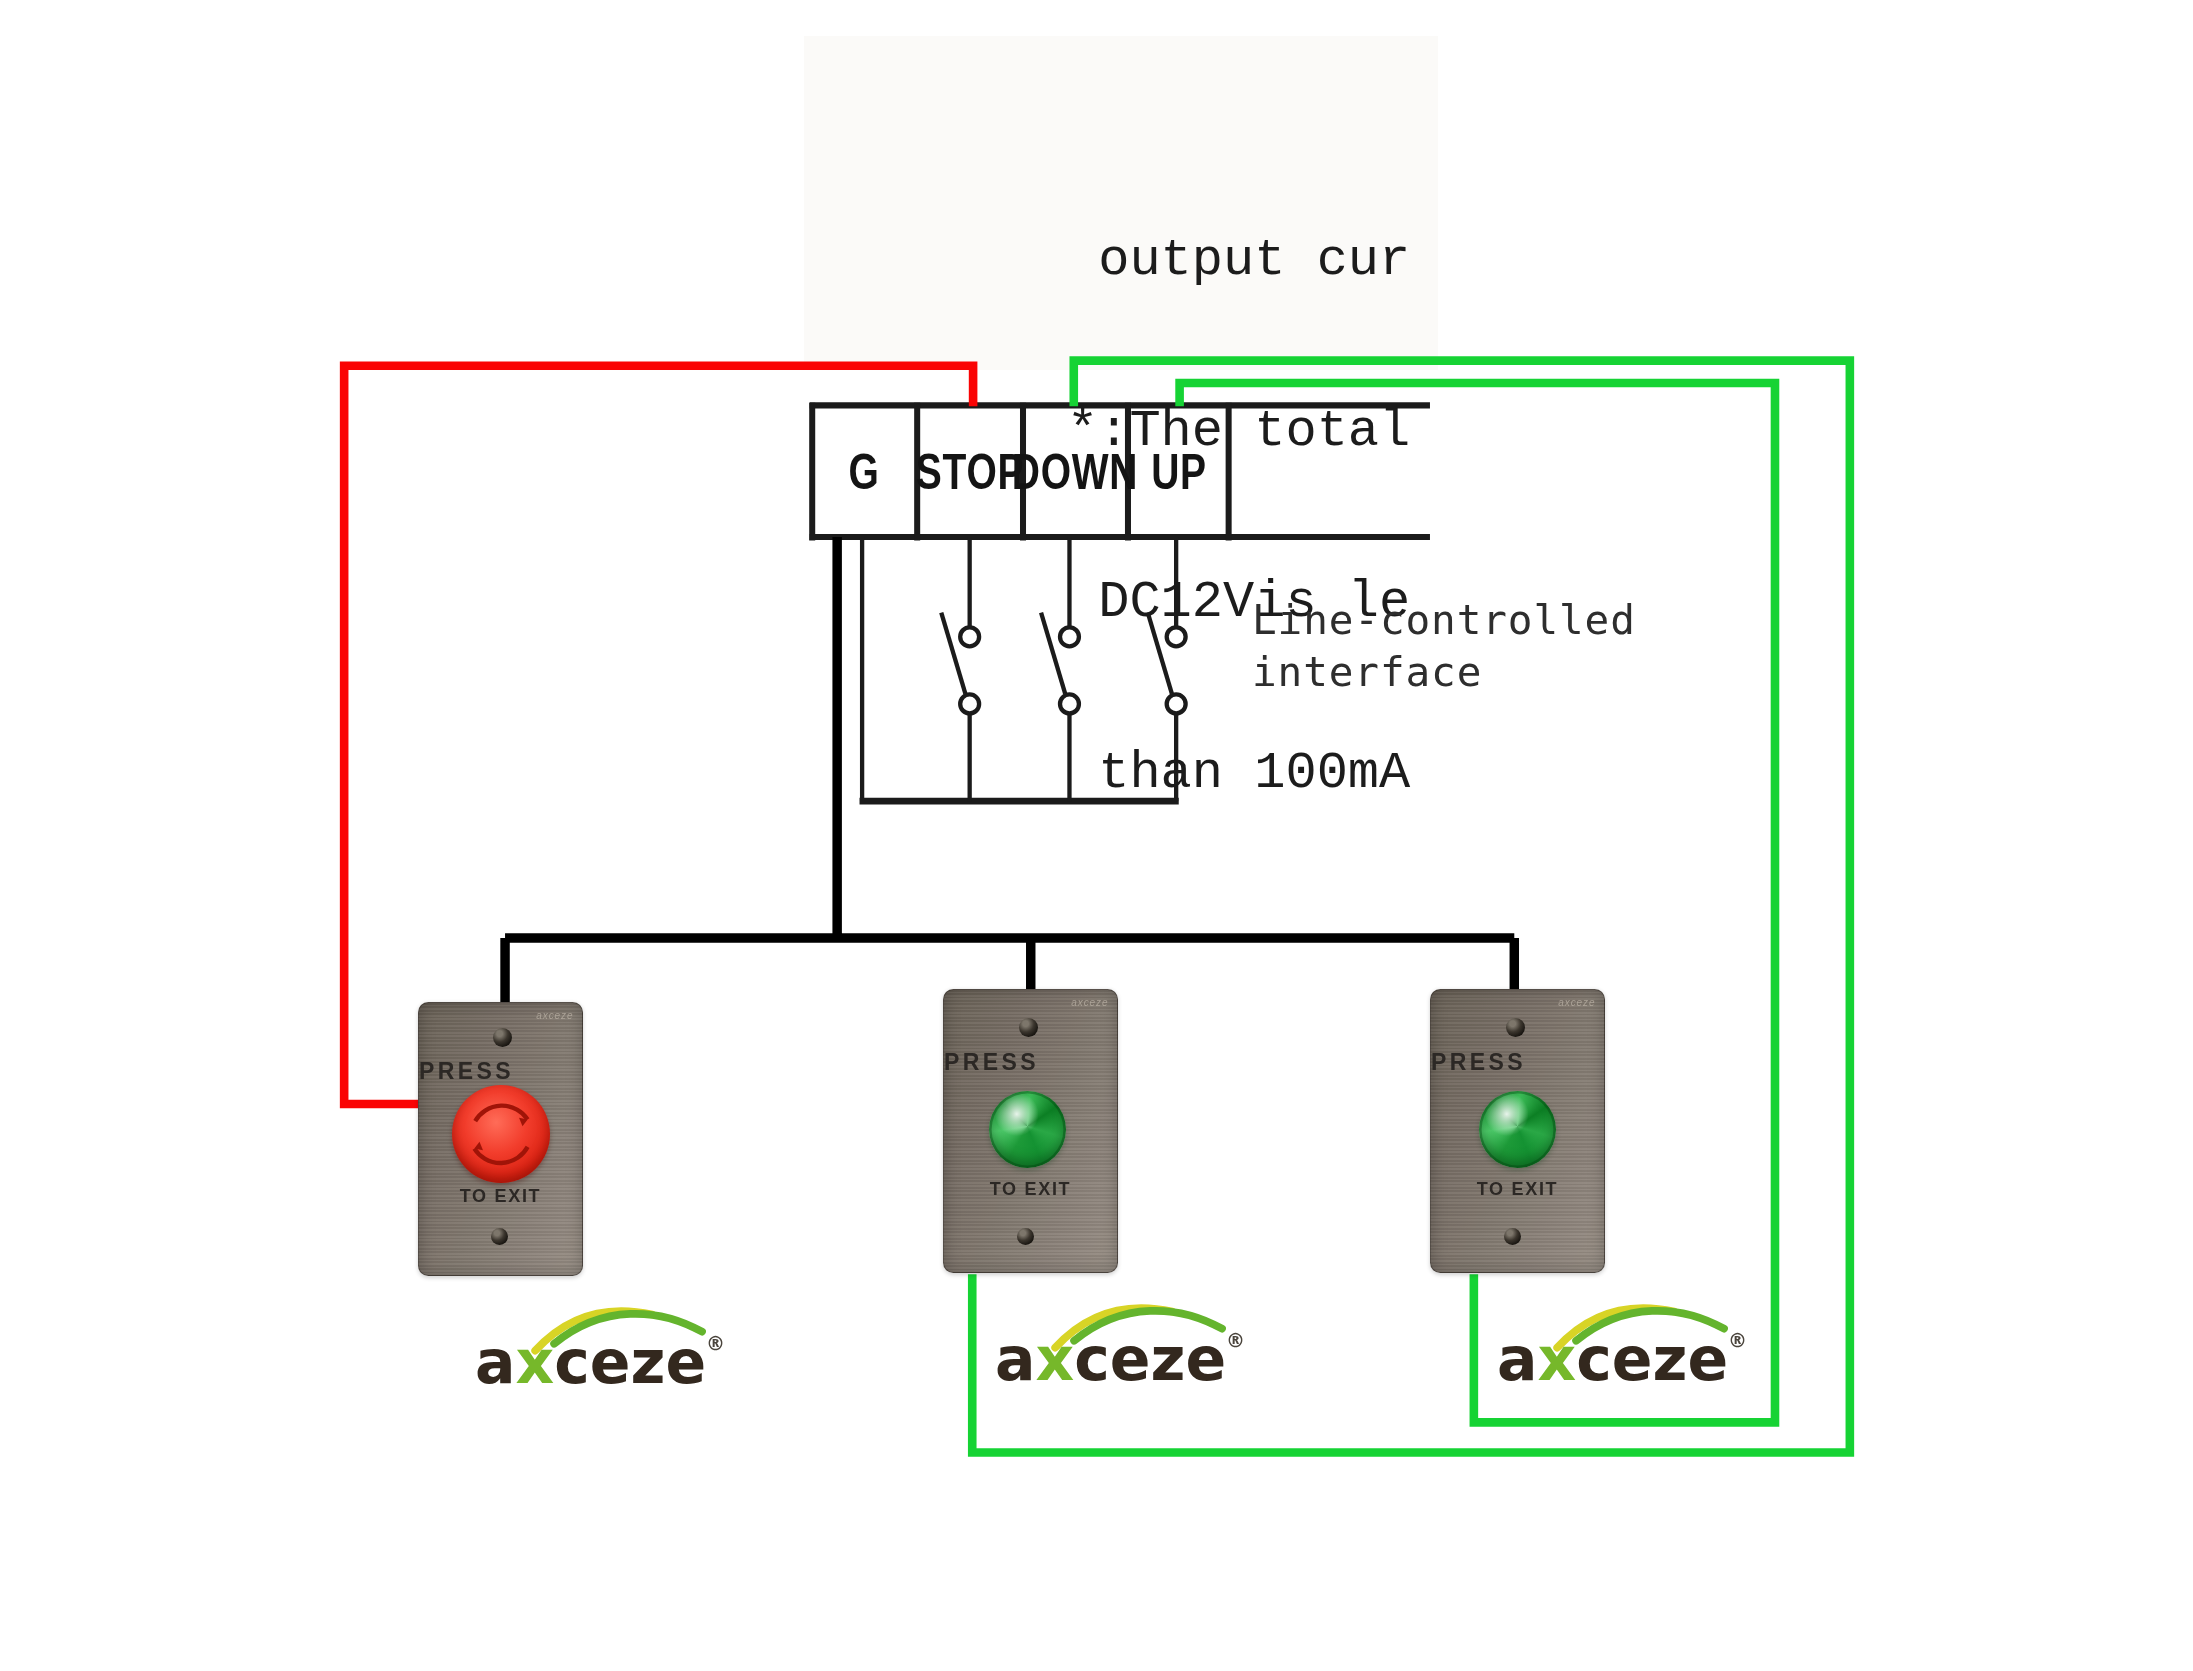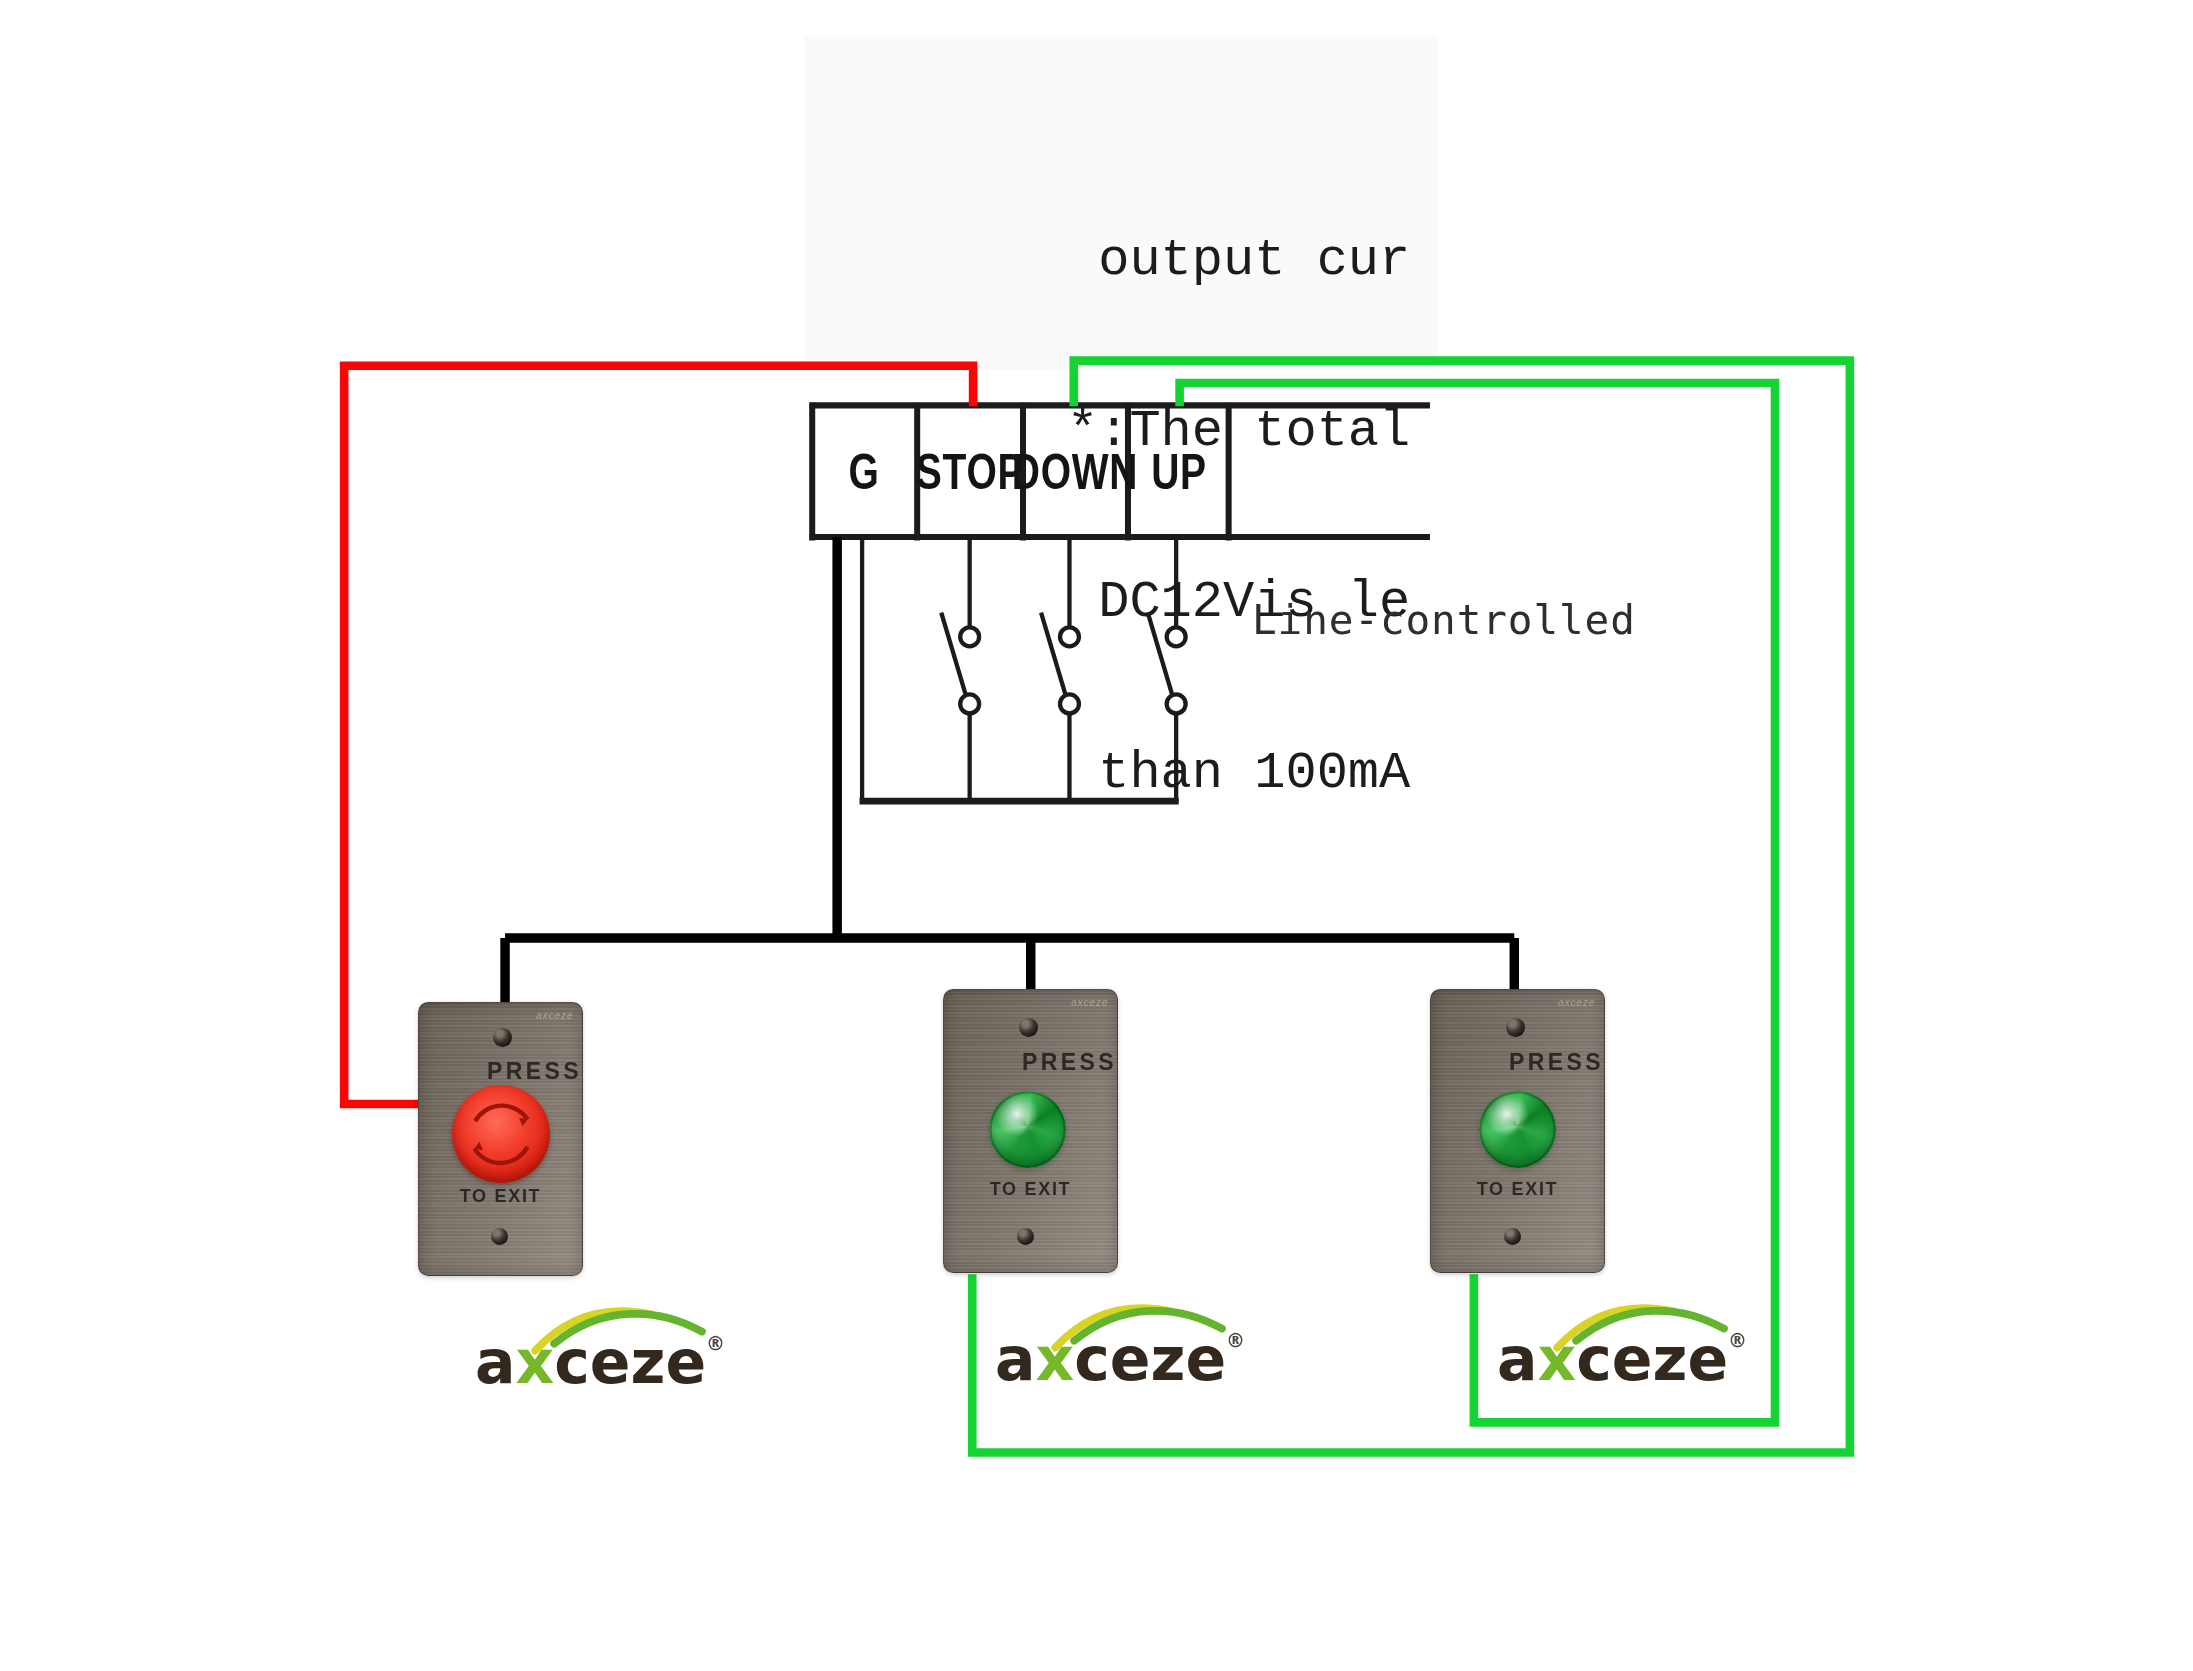--- a/index.html
+++ b/index.html
@@ -26,21 +26,21 @@
   
   .plate{border-radius:10.3px;border:0.9px solid rgba(35,30,25,.55);
          box-shadow:inset 0 0 15.5px rgba(0,0,0,.25), 0 1.7px 4.3px rgba(0,0,0,.18);
          background:
            repeating-linear-gradient(0deg, rgba(255,255,255,.045) 0 1.7px, rgba(0,0,0,.05) 1.7px 3.4px),
            linear-gradient(115deg,#6b6258 0%,#7d746b 45%,#978e85 100%);}
   .wm{position:absolute;top:6.9px;right:8.6px;font-size:10px;letter-spacing:0.9px;
       color:#b7aea2;opacity:.8;font-style:italic;}
   .screw{position:absolute;border-radius:50%;
          background:radial-gradient(circle at 35% 30%, #7d766b 0 16%, #3c362e 45%, #14110d 78%);}
-  .plabel{position:absolute;width:100%;text-align:right;font-weight:700;font-size:23px;
+  .plabel{position:absolute;width:100%;text-align:left;font-weight:700;font-size:23px;
           letter-spacing:3.4px;color:#2c2825;}
   .elabel{position:absolute;width:100%;text-align:center;font-weight:700;font-size:18px;
           letter-spacing:1.7px;color:#2c2825;}
 
   .cap-red{position:absolute;border-radius:50%;
            background:radial-gradient(circle at 45% 38%, #ff6c58 0%, #f23d2c 38%, #dd2414 68%, #b81a0c 100%);
            box-shadow:inset 0 -5.2px 10.3px rgba(120,10,0,.55), 0 2.6px 5.2px rgba(60,10,5,.35);}
   .dome{position:absolute;border-radius:50%;
         background:
           radial-gradient(circle at 36% 30%, rgba(255,255,255,.9), rgba(255,255,255,0) 30%),
@@ -114,20 +114,21 @@
     <path stroke-width="10" d="M1371 472 L1371 445 L2063 445 L2063 1653 L1713 1653 L1713 1481" stroke="#16d334"></path>
   </svg>
 
   <span class="abs tlabel" style="left:864px;top:472px">G</span>
   <span class="abs tlabel" style="left:970px;top:472px">STOP</span>
   <span class="abs tlabel" style="left:1075px;top:472px">DOWN</span>
   <span class="abs tlabel" style="left:1179px;top:472px">UP</span>
 
   <div class="abs iface">
     <div>Line-controlled</div>
+    <div>interface</div>
   </div>
 
   <div class="abs plate" style="left:418px;top:1002px;width:163px;height:272px">
     <div class="wm">axceze</div>
     <div class="screw" style="left:74px;top:25px;width:19px;height:19px"></div>
     <div class="plabel" style="top:55px">PRESS</div>
     <div class="cap-red" style="left:33px;top:82px;width:98px;height:98px">
       <svg width="98" height="98" viewBox="0 0 114 114" fill="none">
         <path d="M27 42 A36 36 0 0 1 88 40" stroke="#a01408" stroke-width="5"></path>
         <path d="M88 72 A36 36 0 0 1 26 74" stroke="#a01408" stroke-width="5"></path>

